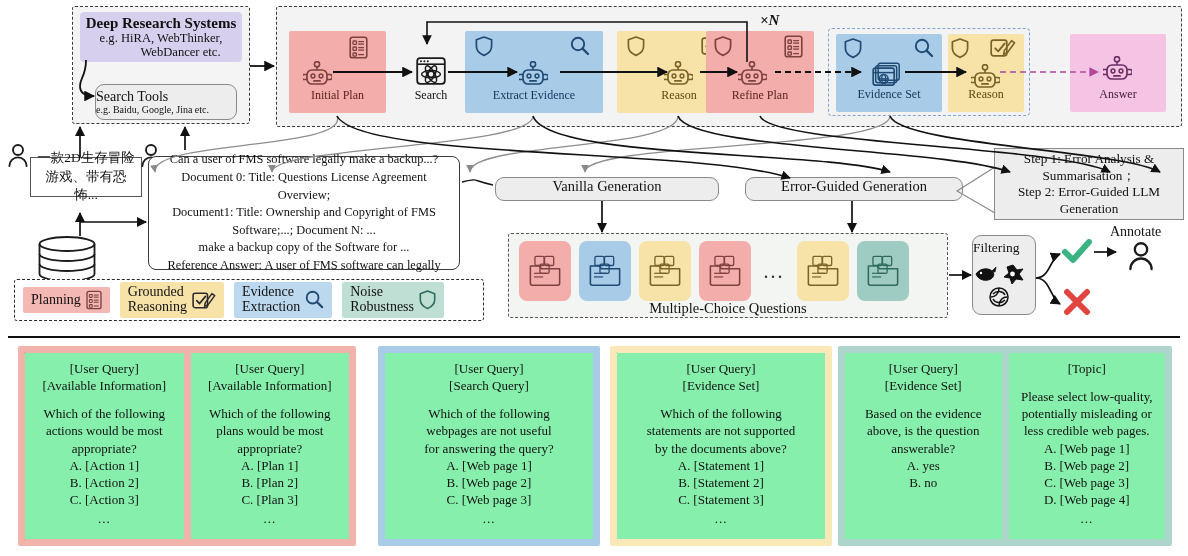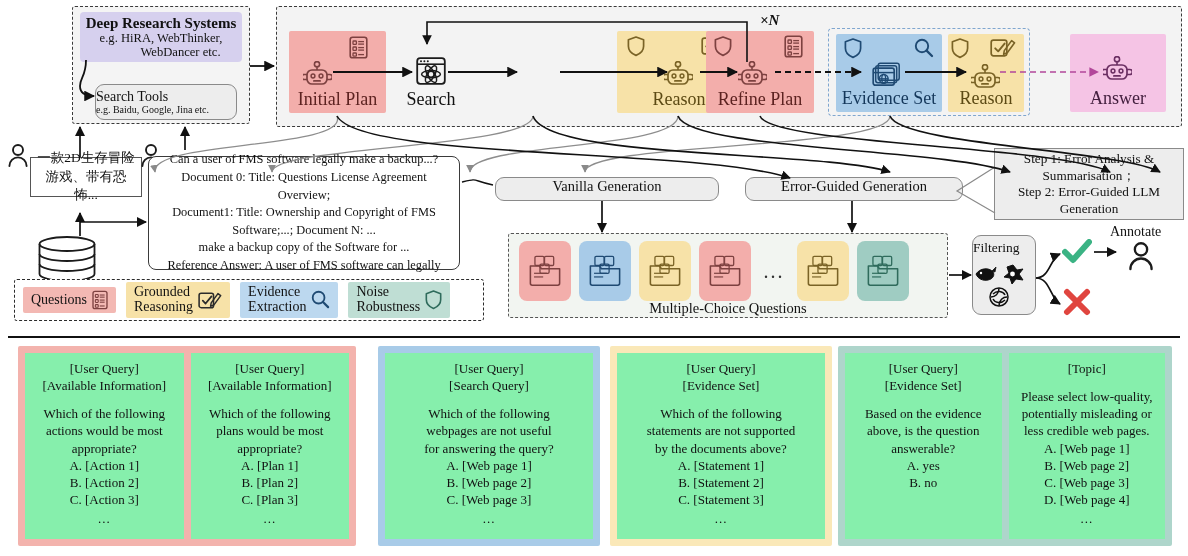--- a/index.html
+++ b/index.html
@@ -41,23 +41,23 @@
   }
 
   
   .stage {
     position:absolute;
     display:flex; flex-direction:column;
     align-items:center; justify-content:flex-end;
     border-radius:2px;
   }
   .stage .stage-label {
-    font-size:18px;
+    font-size:12px;
     line-height:1;
-    padding-bottom:5px;
+    padding-bottom:12px;
     white-space:nowrap;
   }
 
   
   .chip {
     display:flex; align-items:center; justify-content:center;
     gap:5px; border-radius:2px; font-size:14px;
     padding:3px 8px;
   }
 
@@ -230,20 +230,32 @@
     <div class="stage-label" style="color:#5c2220;">Initial Plan</div>
   </div>
 
   <div class="stage" style="left:400px; top:31px; width:62px; height:82px; background:transparent;">
     <svg class="abs" style="left:16px; top:26px; width:30px; height:28px;" viewBox="0 0 30 28" stroke="#1b1b1b" fill="#1b1b1b">
       <use href="#g-browseratom"></use>
     </svg>
     <div class="stage-label" style="color:#111;">Search</div>
   </div>
 
+  <div class="stage" style="left:465px; top:31px; width:138px; height:82px; background:#a8cbe8;">
+    <svg class="abs" style="left:10px; top:5px; width:18px; height:21px;" viewBox="0 0 18 21" stroke="#1f4a73" fill="none">
+      <use href="#g-shield"></use>
+    </svg>
+    <svg class="abs" style="left:105px; top:5px; width:20px; height:21px;" viewBox="0 0 20 21" stroke="#1f4a73" fill="none">
+      <use href="#g-magnifier"></use>
+    </svg>
+    <svg class="abs" style="left:54px; top:30px; width:29px; height:24px;" viewBox="0 0 29 24" stroke="#1f4a73" fill="#1f4a73">
+      <use href="#g-robot"></use>
+    </svg>
+    <div class="stage-label" style="color:#14375a;">Extract Evidence</div>
+  </div>
 
   <div class="stage" style="left:617px; top:31px; width:124px; height:82px; background:#f7e2a8;">
     <svg class="abs" style="left:10px; top:5px; width:18px; height:21px;" viewBox="0 0 18 21" stroke="#7a6326" fill="none">
       <use href="#g-shield"></use>
     </svg>
     <svg class="abs" style="left:84px; top:3px; width:26px; height:23px;" viewBox="0 0 26 23" stroke="#7a6326" fill="none">
       <use href="#g-checkpencil"></use>
     </svg>
     <svg class="abs" style="left:47px; top:30px; width:29px; height:24px;" viewBox="0 0 29 24" stroke="#7a6326" fill="#7a6326">
       <use href="#g-robot"></use>
@@ -353,21 +365,21 @@
 
     <line x1="80" y1="236" x2="80" y2="213" stroke-width="1.7" marker-end="url(#arr)"></line>
 
     <path d="M80 222 L146 222" stroke-width="1.7" marker-end="url(#arr)"></path>
   </svg>
 
   <div class="abs" style="left:14px; top:279px; width:470px; height:42px; border:1.8px dashed #2b2b2b; border-radius:3px;
               display:flex; align-items:center; gap:10px; padding:0 8px; background:#fff;">
 
     <div class="chip" style="background:#f3b8b3;">
-      <span>Questions</span>
+      <span>Planning</span>
       <svg style="width:16px;height:20px;" viewBox="0 0 19 23" stroke="#7d4140" fill="none">
           <use href="#g-checklist"></use>
         </svg>
     </div>
 
     <div class="chip" style="background:#f7e2a8;">
       <span style="white-space:pre-line; line-height:1.05;">Grounded
 Reasoning</span>
       <svg style="width:24px;height:22px;" viewBox="0 0 26 23" stroke="#2b2b2b" fill="none">
           <use href="#g-checkpencil"></use>

